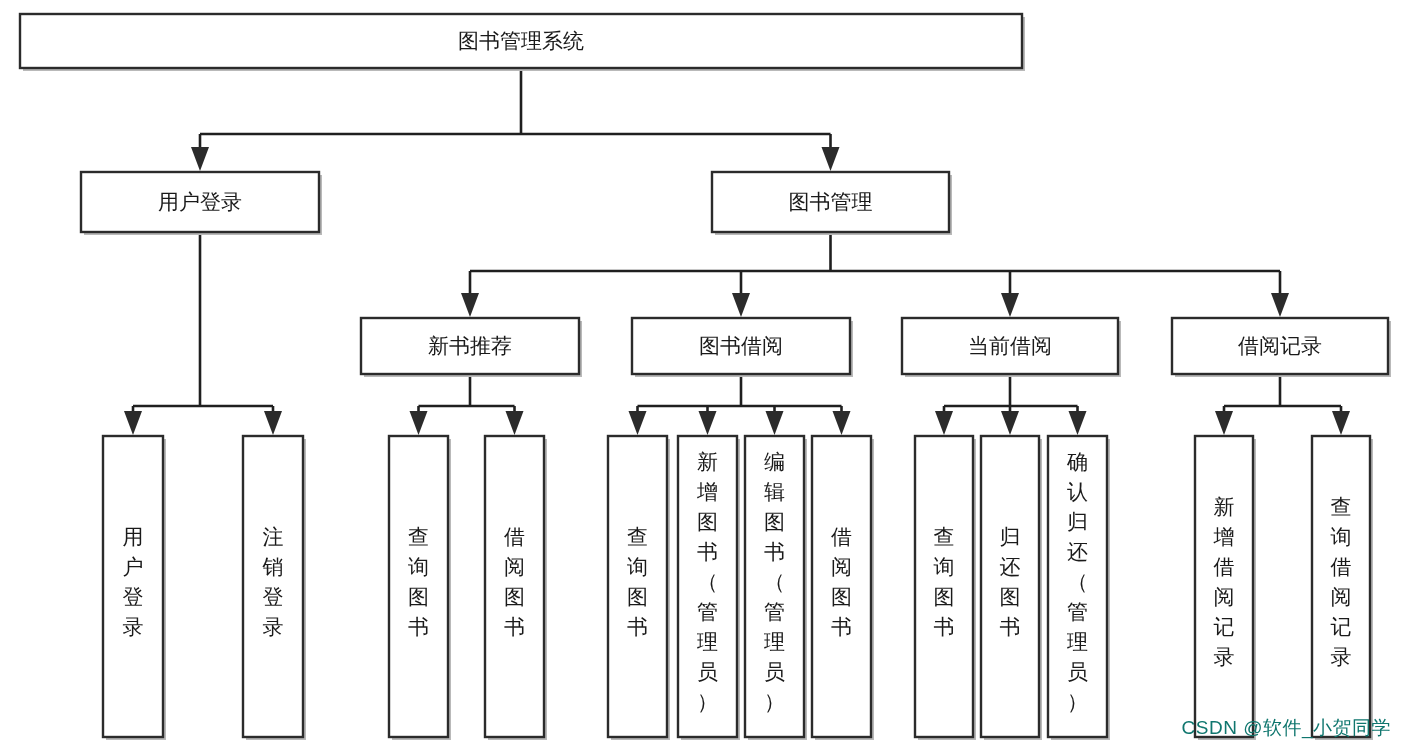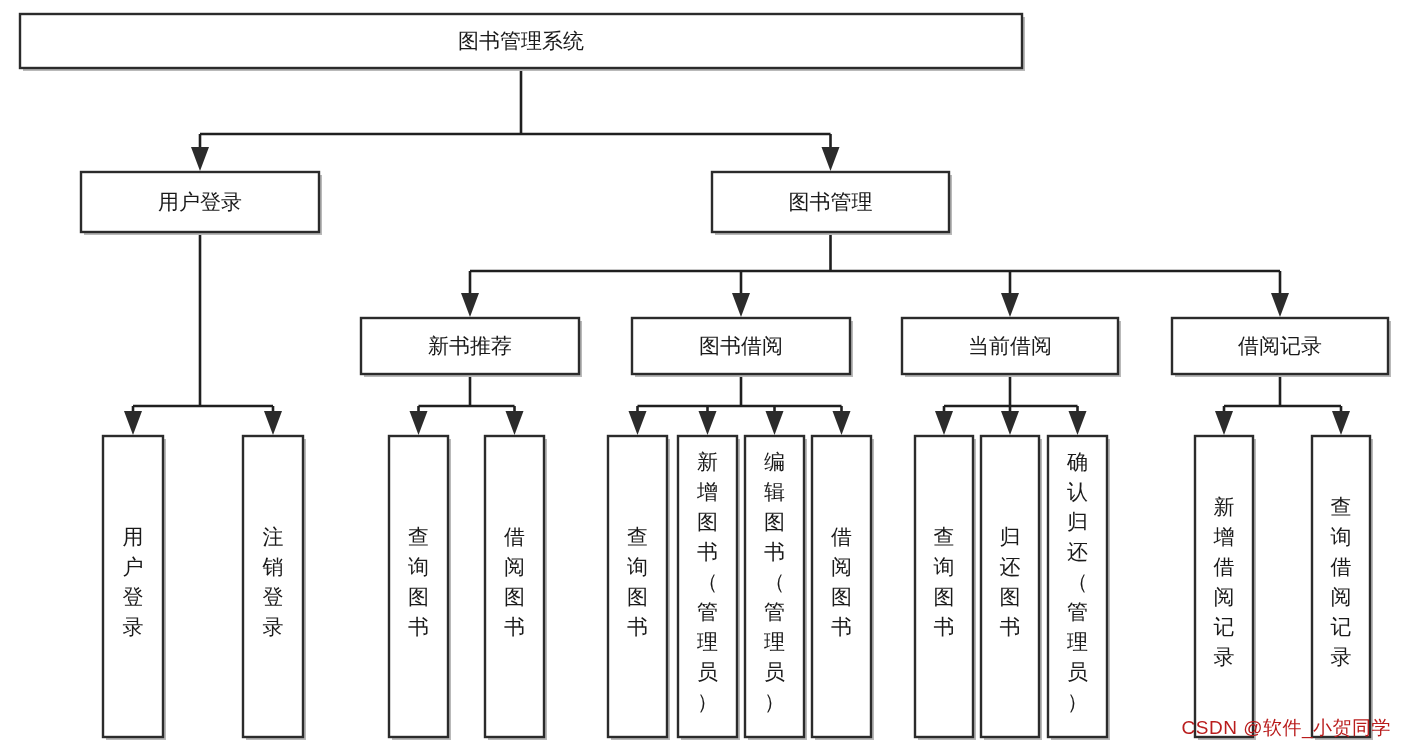--- a/index.html
+++ b/index.html
@@ -58,21 +58,21 @@
     font-family: "Liberation Sans", "DejaVu Sans", sans-serif;
     font-size: 21px;
     text-anchor: middle;
   }
   .watermark-text {
     position: absolute;
     right: 14px;
     bottom: 6px;
     font-family: "Liberation Sans", "DejaVu Sans", sans-serif;
     font-size: 19px;
-    color: #b91c1c;
+    color: #0f766e;
     white-space: nowrap;
     letter-spacing: 0.5px;
     pointer-events: none;
   }
 </style>
 </head>
 <body>
 
 <div id="diagram-root">
   <svg class="diagram-canvas" viewBox="0 0 1405 747">

